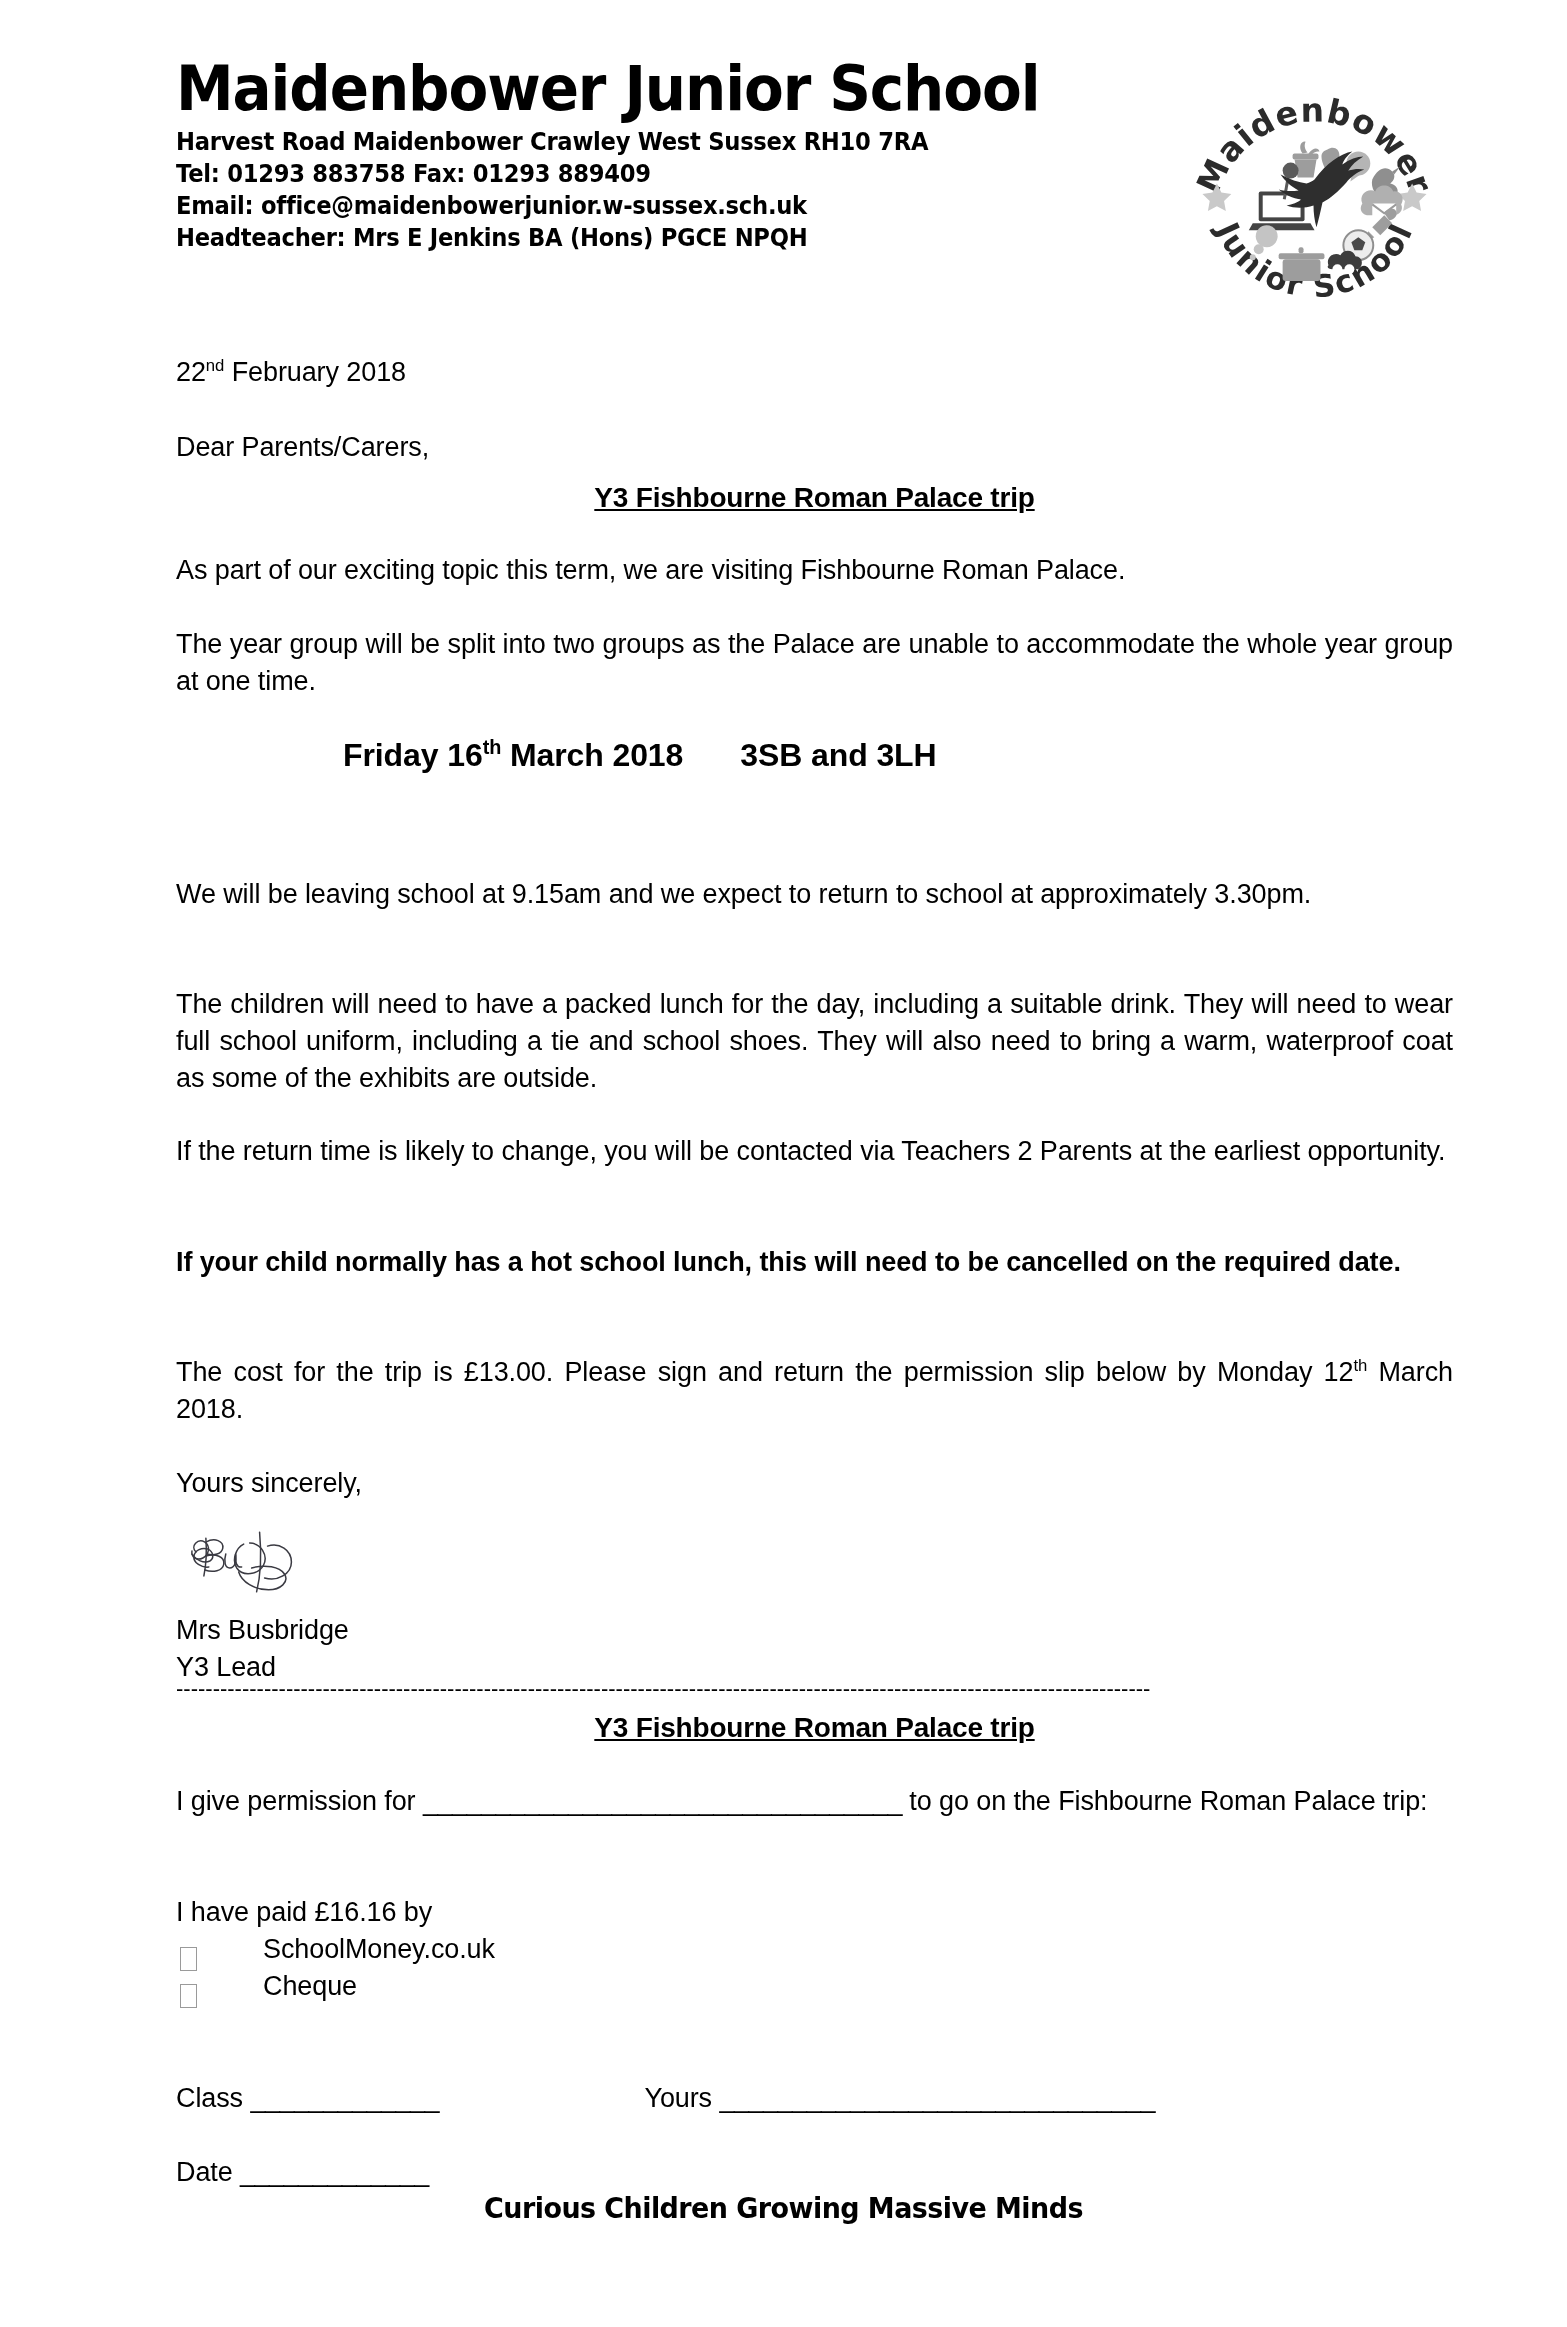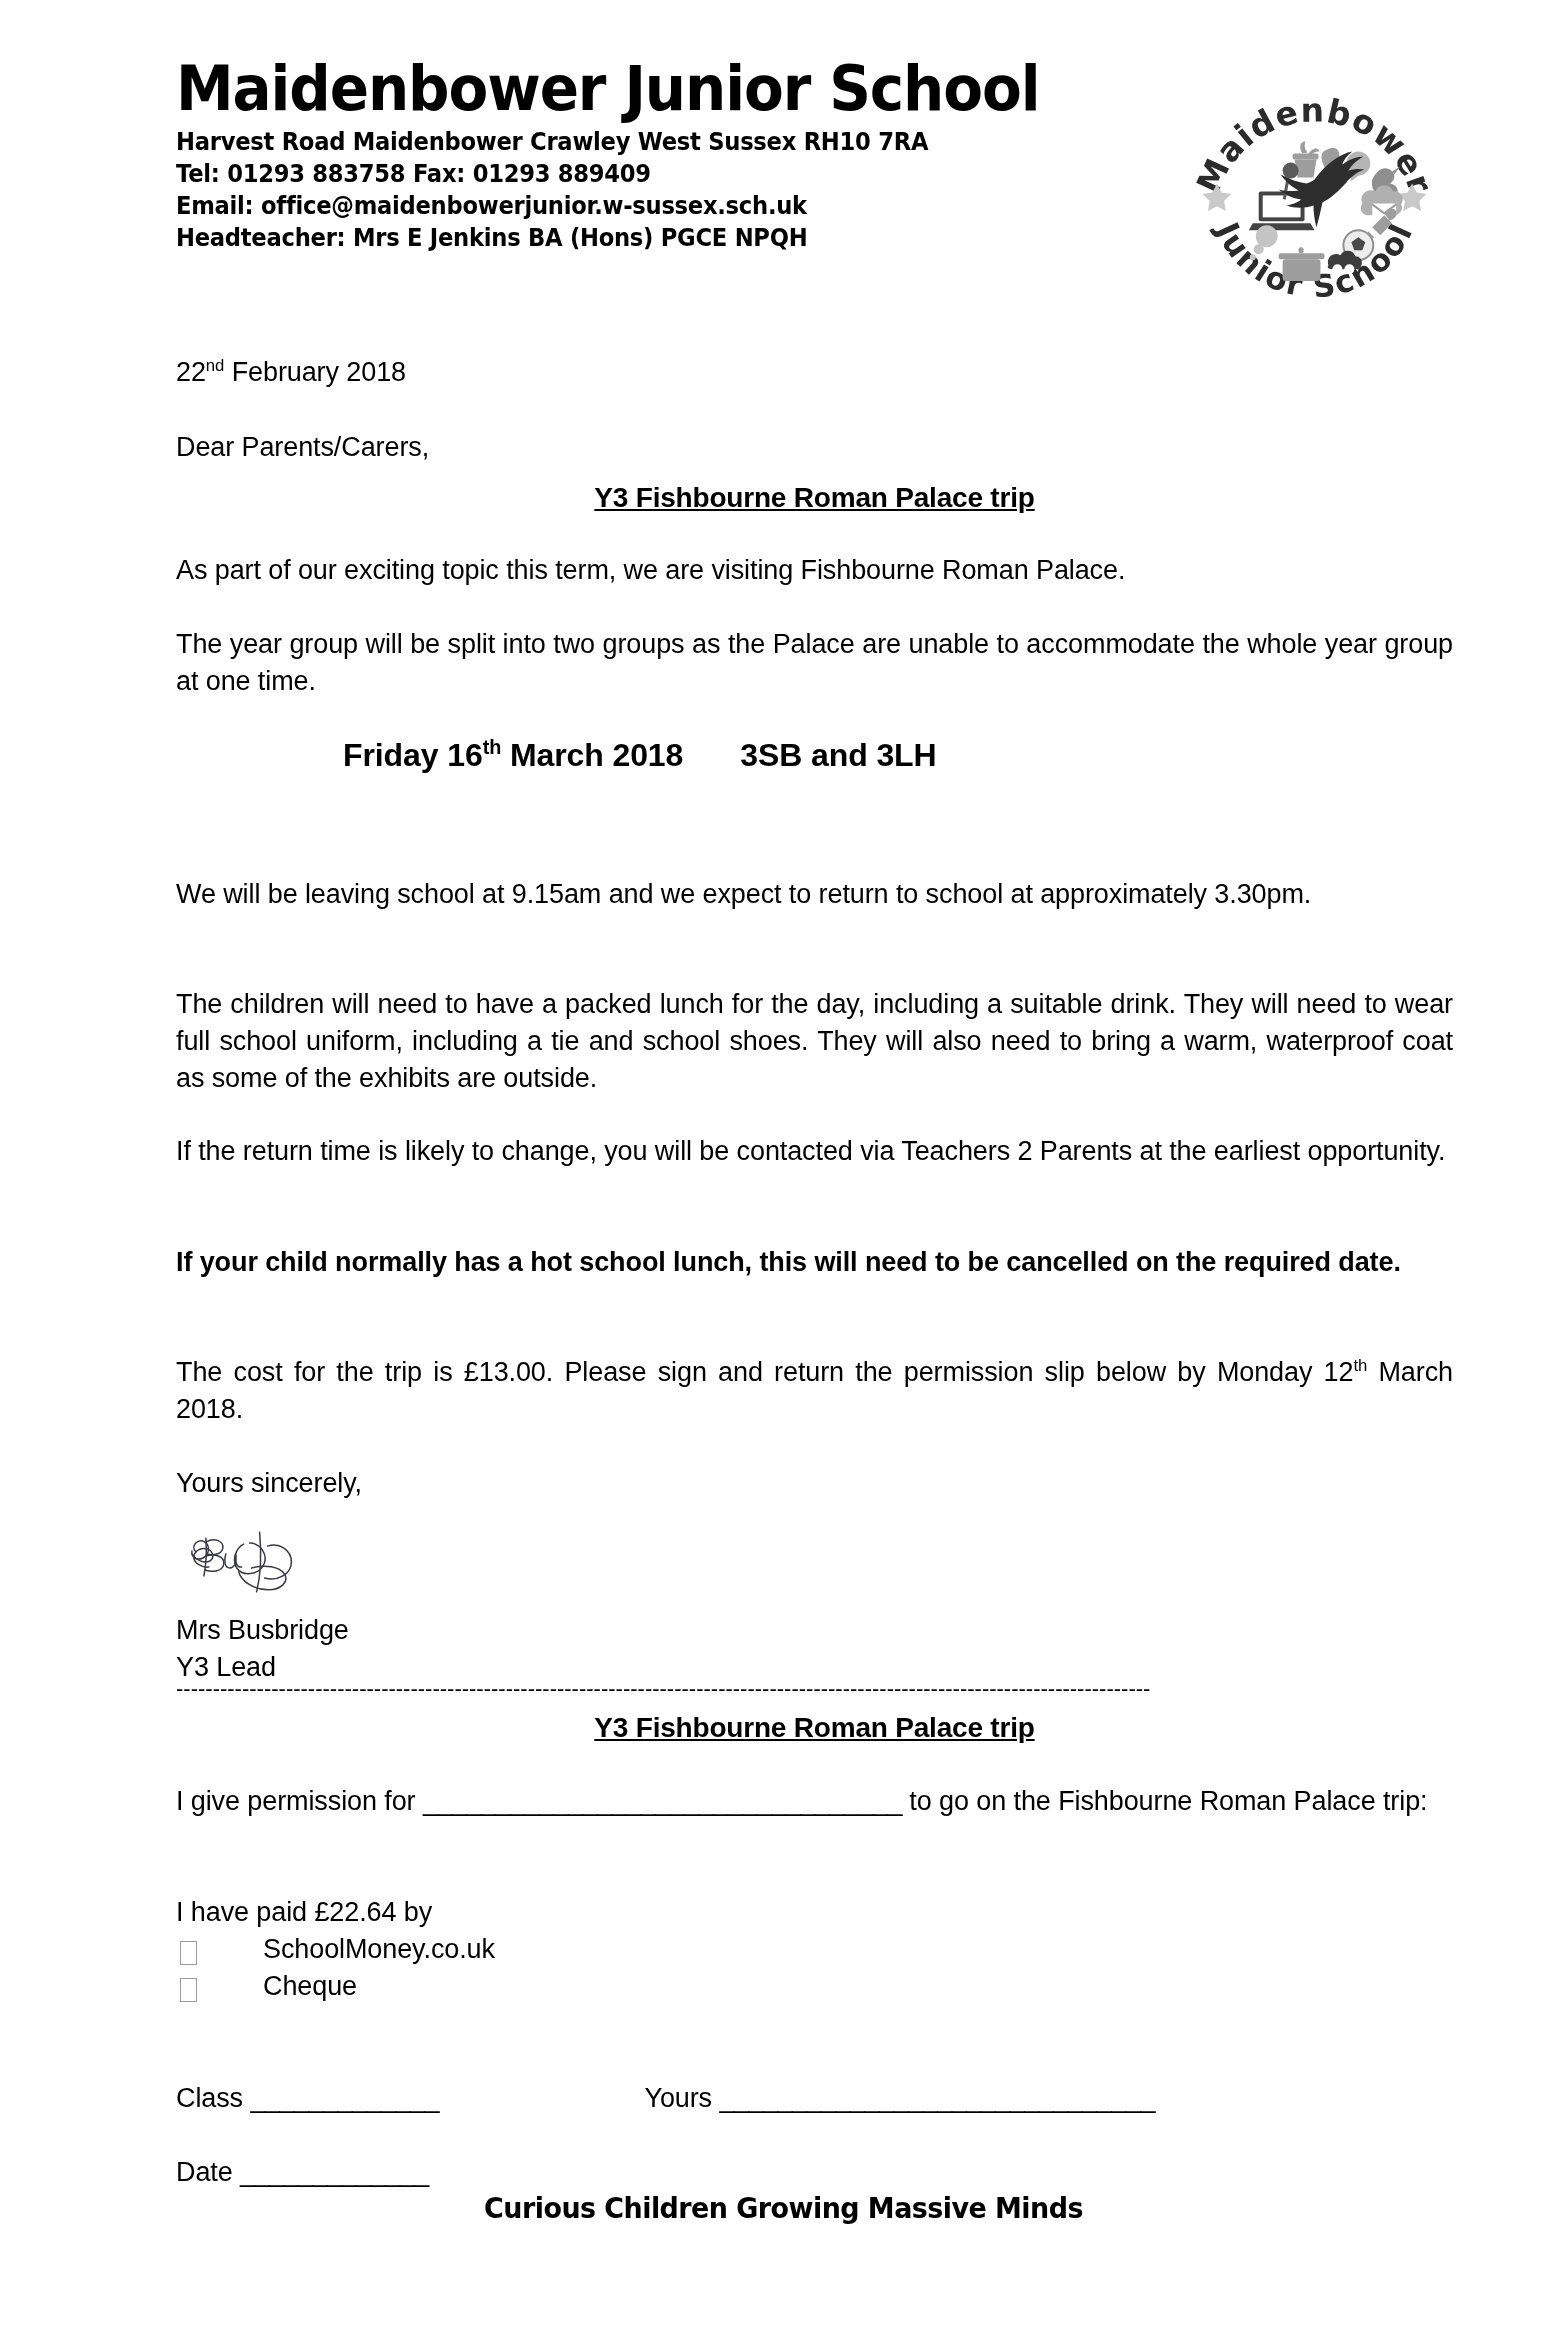--- a/index.html
+++ b/index.html
@@ -104,21 +104,21 @@
     letter-spacing: 0px;
     white-space: nowrap;
     overflow: hidden;
     width: 1277px;
     color: #000;
   }
 
   
   .pay-row {
     display: flex;
-    align-items: center;
+    align-items: flex-end;
     line-height: 37px;
   }
   .checkbox {
     display: inline-block;
     width: 15px;
     height: 22px;
     border: 1.6px solid #9a9a9a;
     margin-left: 4px;
     margin-right: 0;
     flex: none;
@@ -320,21 +320,21 @@
     <div class="blk" style="top:1649px;">Y3 Lead</div>
 
     <div class="blk tear-line" style="top:1678px;">-------------------------------------------------------------------------------------------------------------------------------------</div>
 
     <div class="blk title-line" style="top:1709px;">Y3 Fishbourne Roman Palace trip</div>
 
     <div class="blk just" style="top:1783px;">
       <span>I give permission for </span><span class="fill">_________________________________</span><span> to go on the Fishbourne Roman Palace trip:</span>
     </div>
 
-    <div class="blk" style="top:1894px;">I have paid £22.64 by</div>
+    <div class="blk" style="top:1894px;">I have paid £16.16 by</div>
 
     <div class="blk" style="top:1931px;">
       <div class="pay-row">
         <span class="checkbox"></span>
         <span class="pay-label">SchoolMoney.co.uk</span>
       </div>
       <div class="pay-row">
         <span class="checkbox"></span>
         <span class="pay-label">Cheque</span>
       </div>

